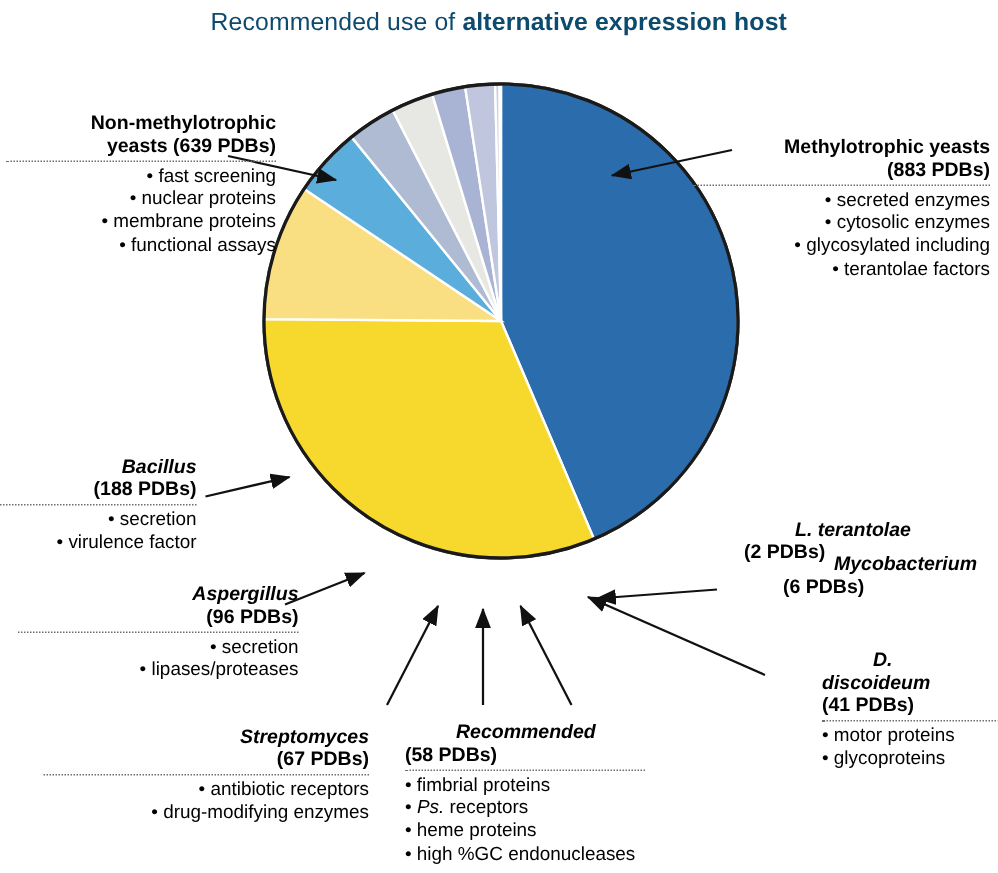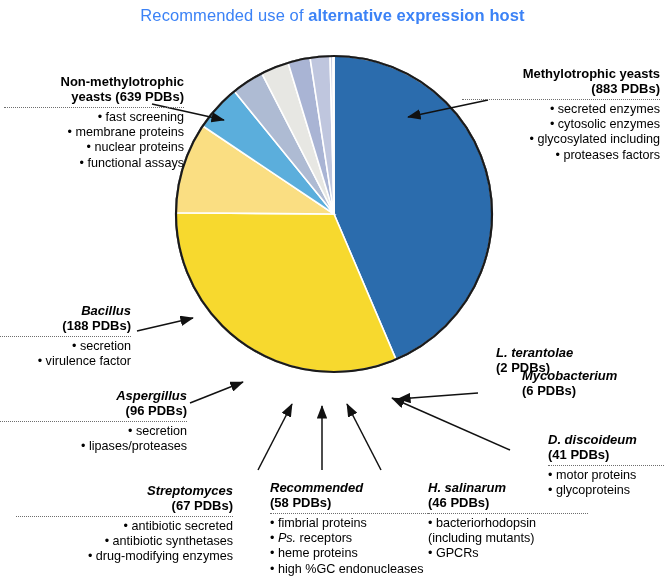--- a/index.html
+++ b/index.html
@@ -9,34 +9,34 @@
     font-family:"Liberation Sans", sans-serif;
     color:#000000;
     overflow:hidden;
     position:relative;
   }
   #root{position:relative;width:665px;height:582px;}
 
   
   .title{
     position:absolute;left:0;top:6px;width:665px;
-    text-align:center;font-size:16.5px;font-weight:400;color:#3b82f6;
+    text-align:center;font-size:16.5px;font-weight:400;color:#0c4a6e;
     letter-spacing:.1px;
   }
   .title b{font-weight:bold;}
 
   
   .pie-wrap{position:absolute;left:173px;top:53px;width:322px;height:322px;}
   .pie-svg{display:block;}
 
   
   .lbl{position:absolute;}
   .lbl .hdr{font-size:13px;line-height:15px;}
   .lbl .hdr .nm{font-weight:bold;}
-  .lbl .hdr .nmi{font-weight:bold;font-style:italic;}
+  .lbl .hdr .nmi{font-weight:bold;font-style:italic;margin-left:34px;}
   .lbl .hdr .ct{font-weight:bold;}
   .rule{
     height:0;border-top:1.6px dotted #6e6e6e;margin:3px 0 2px 0;
   }
   .lbl ul{list-style:none;margin:0;padding:0;}
   .lbl li{font-size:12.6px;line-height:15.2px;white-space:nowrap;}
   .al-r{text-align:right;}
   .al-l{text-align:left;}
 
   
@@ -96,103 +96,90 @@
 
   <div class="lbl al-r" style="left:4px;top:74px;width:180px;">
     <div class="hdr">
       <span class="nm">Non-methylotrophic</span><br>
       <span class="nm">yeasts</span>
       <span class="ct">(639 PDBs)</span>
     </div>
     <div class="rule"></div>
     <ul>
       <li>• fast screening</li>
+      <li>• nuclear proteins</li>
       <li>• membrane proteins</li>
-      <li>• nuclear proteins</li>
       <li>• functional assays</li>
     </ul>
   </div>
 
-  <div class="lbl al-r" style="left:462px;top:66px;width:198px;">
+  <div class="lbl al-r" style="left:462px;top:90px;width:198px;">
     <div class="hdr">
       <span class="nm">Methylotrophic yeasts</span><br>
       <span class="ct">(883 PDBs)</span>
     </div>
     <div class="rule"></div>
     <ul>
       <li>• secreted enzymes</li>
       <li>• cytosolic enzymes</li>
       <li>• glycosylated including</li>
-      <li>• proteases factors</li>
+      <li>• terantolae factors</li>
     </ul>
   </div>
 
   <div class="lbl al-r" style="left:0px;top:303px;width:131px;">
     <div class="hdr">
       <span class="nmi">Bacillus</span><br>
       <span class="ct">(188 PDBs)</span>
     </div>
     <div class="rule"></div>
     <ul>
       <li>• secretion</li>
       <li>• virulence factor</li>
     </ul>
   </div>
 
-  <div class="lbl al-r" style="left:0px;top:388px;width:187px;">
+  <div class="lbl al-r" style="left:12px;top:388px;width:187px;">
     <div class="hdr">
       <span class="nmi">Aspergillus</span><br>
       <span class="ct">(96 PDBs)</span>
     </div>
     <div class="rule"></div>
     <ul>
       <li>• secretion</li>
       <li>• lipases/proteases</li>
     </ul>
   </div>
 
-  <div class="lbl al-r" style="left:16px;top:483px;width:217px;">
+  <div class="lbl al-r" style="left:29px;top:483px;width:217px;">
     <div class="hdr">
       <span class="nmi">Streptomyces</span><br>
       <span class="ct">(67 PDBs)</span>
     </div>
     <div class="rule"></div>
     <ul>
-      <li>• antibiotic secreted</li>
-      <li>• antibiotic synthetases</li>
+      <li>• antibiotic receptors</li>
       <li>• drug-modifying enzymes</li>
     </ul>
   </div>
 
   <div class="lbl al-l" style="left:270px;top:480px;width:160px;">
     <div class="hdr">
       <span class="nmi">Recommended</span><br>
       <span class="ct">(58 PDBs)</span>
     </div>
     <div class="rule"></div>
     <ul>
       <li>• fimbrial proteins</li>
       <li>• <i>Ps.</i><span> receptors</span></li>
       <li>• heme proteins</li>
       <li>• high %GC endonucleases</li>
     </ul>
   </div>
 
-  <div class="lbl al-l" style="left:428px;top:480px;width:160px;">
-    <div class="hdr">
-      <span class="nmi">H. salinarum</span><br>
-      <span class="ct">(46 PDBs)</span>
-    </div>
-    <div class="rule"></div>
-    <ul>
-      <li>• bacteriorhodopsin</li>
-      <li>(including mutants)</li>
-      <li>• GPCRs</li>
-    </ul>
-  </div>
 
   <div class="lbl al-l" style="left:496px;top:345px;width:140px;">
     <div class="hdr">
       <span class="nmi">L. terantolae</span><br>
       <span class="ct">(2 PDBs)</span>
     </div>
   </div>
 
   <div class="lbl al-l" style="left:522px;top:368px;width:140px;">
     <div class="hdr">

